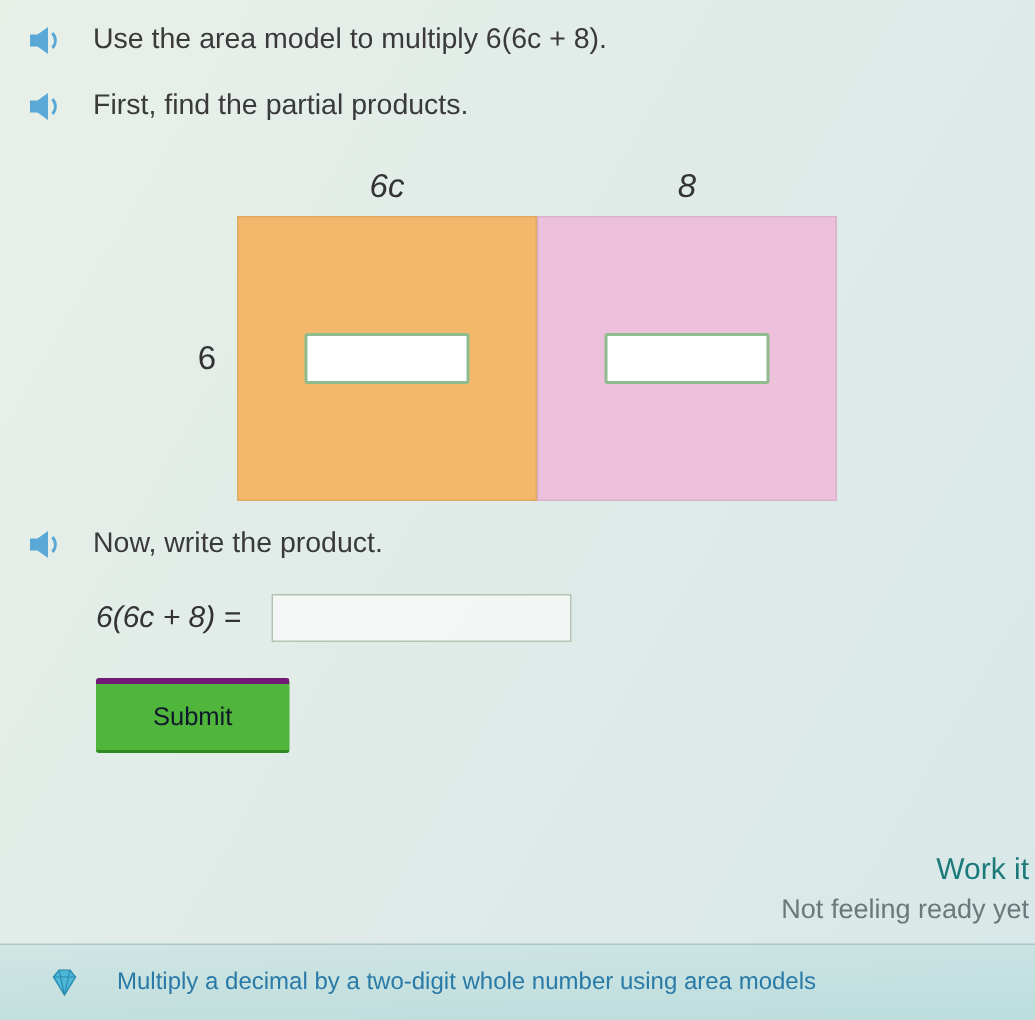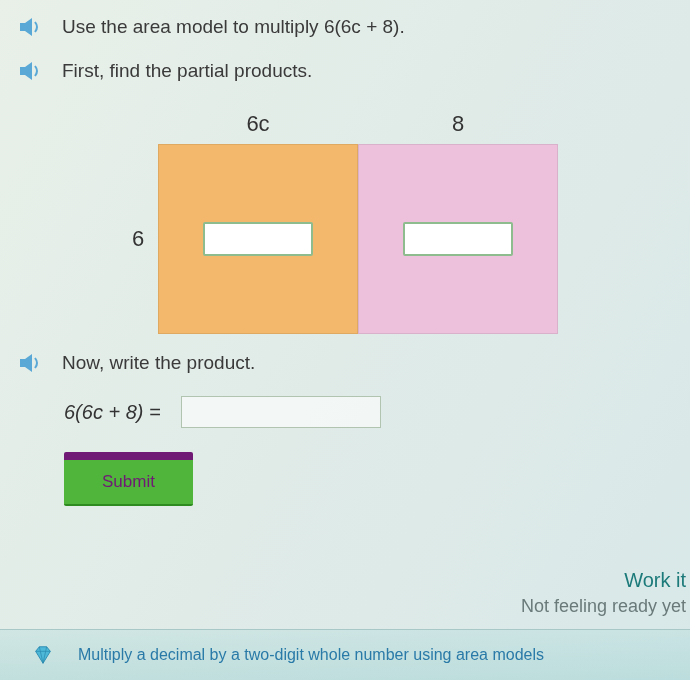--- a/index.html
+++ b/index.html
@@ -22,21 +22,21 @@
       color: #3a3a3a;
       font-weight: 400;
     }
     .area-model {
       margin: 8px 0 18px 100px;
       display: grid;
       grid-template-columns: 40px 200px 200px;
       grid-template-rows: 40px 190px;
       align-items: center;
     }
-    .col-label { text-align: center; font-size: 22px; color: #333; }
+    .col-label { text-align: center; font-size: 22px; color: #333; font-style: italic; }
     .row-label { text-align: center; font-size: 22px; color: #333; }
     .box {
       height: 190px;
       display: flex;
       align-items: center;
       justify-content: center;
       border: 1px solid rgba(0,0,0,0.08);
     }
     .box-orange { background: #f3b86b; }
     .box-pink { background: #edc0dc; }
@@ -63,23 +63,23 @@
       height: 32px;
       background: rgba(255,255,255,0.6);
       border: 1px solid #b0c4b0;
       font-size: 16px;
       padding: 4px 8px;
       font-style: normal;
     }
     .submit-btn {
       margin: 6px 0 0 46px;
       background: #4fb53b;
-      color: #701a75;
+      color: #0f172a;
       border: none;
-      border-top: 8px solid #701a75;
+      border-top: 4px solid #701a75;
       border-bottom: 2px solid #2e8b1f;
       padding: 12px 38px;
       font-size: 17px;
       cursor: pointer;
       border-radius: 2px;
     }
     .footer {
       position: absolute;
       bottom: 0;
       left: 0;

